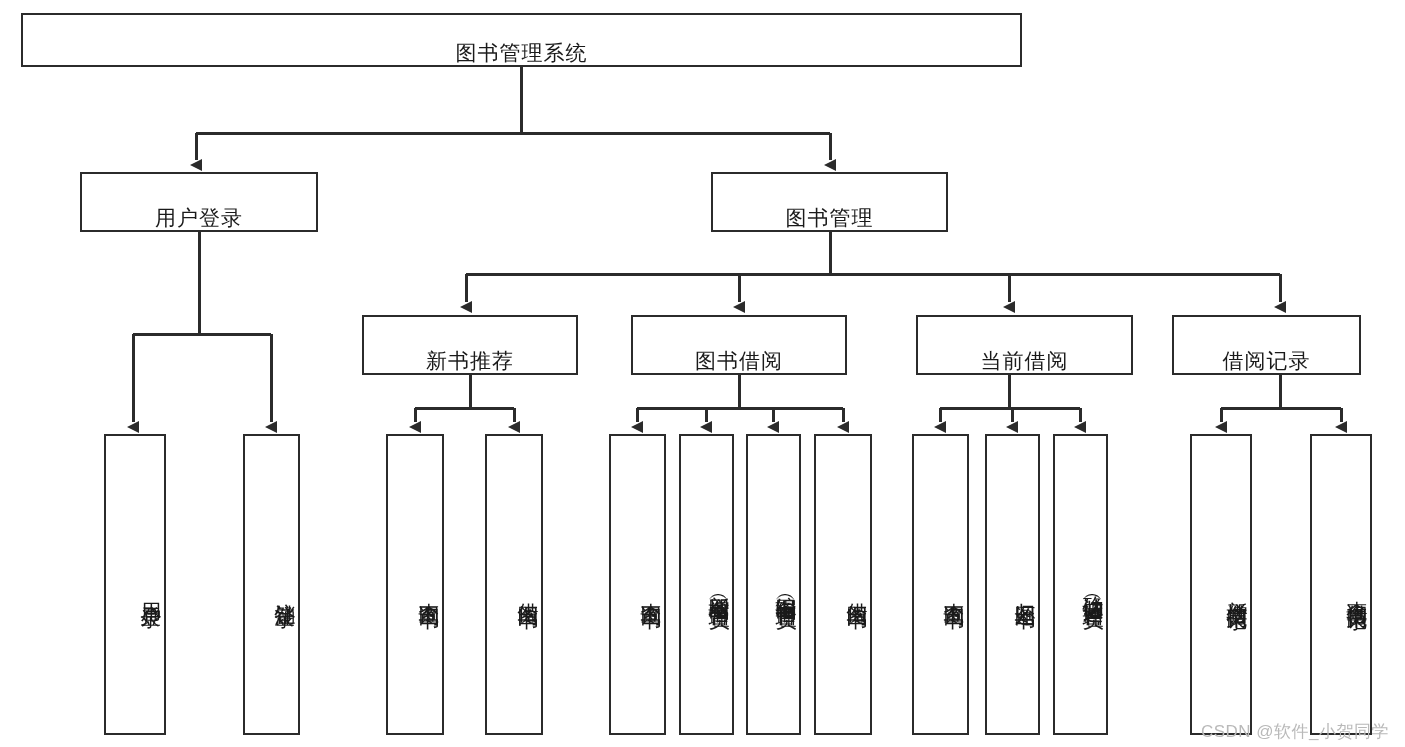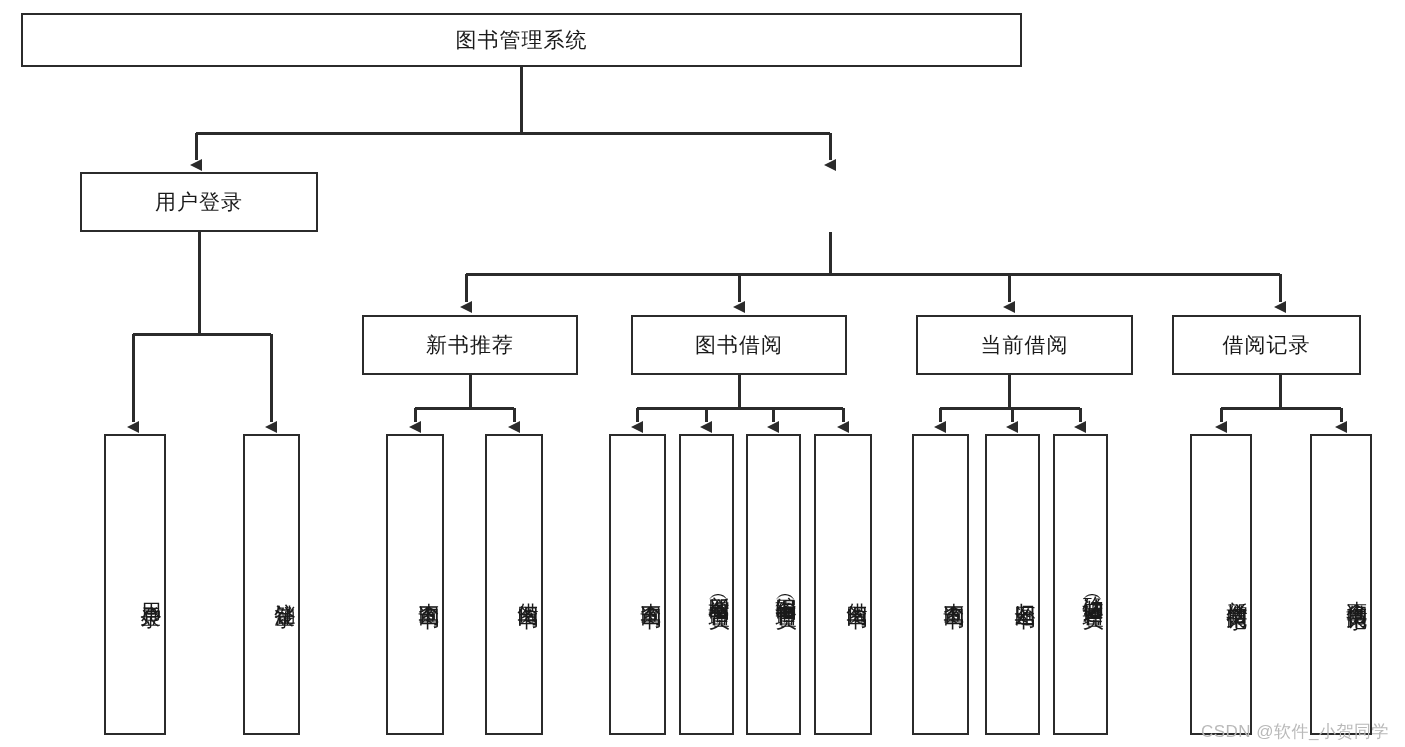--- a/index.html
+++ b/index.html
@@ -1,20 +1,20 @@
 <!DOCTYPE html>
 <html><head>
 <meta charset="utf-8">
 <style>
   html,body{margin:0;padding:0;background:#ffffff;}
   body{font-family:"Liberation Sans","DejaVu Sans",sans-serif;}
   #stage{position:relative;width:1405px;height:747px;background:#fff;overflow:hidden;}
   svg#wires{position:absolute;left:0;top:0;width:1405px;height:747px;}
   .node{position:absolute;box-sizing:border-box;background:#ffffff;border:2.5px solid #2b2b2b;
-        display:flex;align-items:center;justify-content:center;text-align:center;color:#1a1a1a;}
+        display:flex;align-items:flex-end;justify-content:center;text-align:center;color:#1a1a1a;}
   .node.h{font-size:21px;line-height:1.2;letter-spacing:1px;}
   .node.v{writing-mode:vertical-rl;text-orientation:upright;font-size:21px;line-height:1.25;letter-spacing:2px;
           align-items:flex-start;justify-content:center;padding-top:10px;}
   .node.root{font-size:21px;}
   .wm{position:absolute;right:16px;bottom:4px;font-size:17px;color:#b9b9b9;letter-spacing:.5px;white-space:nowrap;}
 </style>
 </head>
 <body>
 
 <div id="stage">
@@ -69,20 +69,23 @@
     </g>
   </svg>
 
   <div class="node h root" style="left:21px;top:13px;width:1001px;height:54px;">
     <span>图书管理系统</span>
   </div>
 
   <div class="node h" style="left:80px;top:172px;width:238px;height:60px;">
     <span>用户登录</span>
   </div>
+  <div class="node h" style="left:711px;top:172px;width:237px;height:60px;">
+    <span>图书管理</span>
+  </div>
 
   <div class="node h" style="left:631px;top:315px;width:216px;height:60px;">
     <span>图书借阅</span>
   </div>
   <div class="node h" style="left:362px;top:315px;width:216px;height:60px;">
     <span>新书推荐</span>
   </div>
   <div class="node h" style="left:901px;top:315px;width:217px;height:60px;margin-left:15px;">
     <span>当前借阅</span>
   </div>

